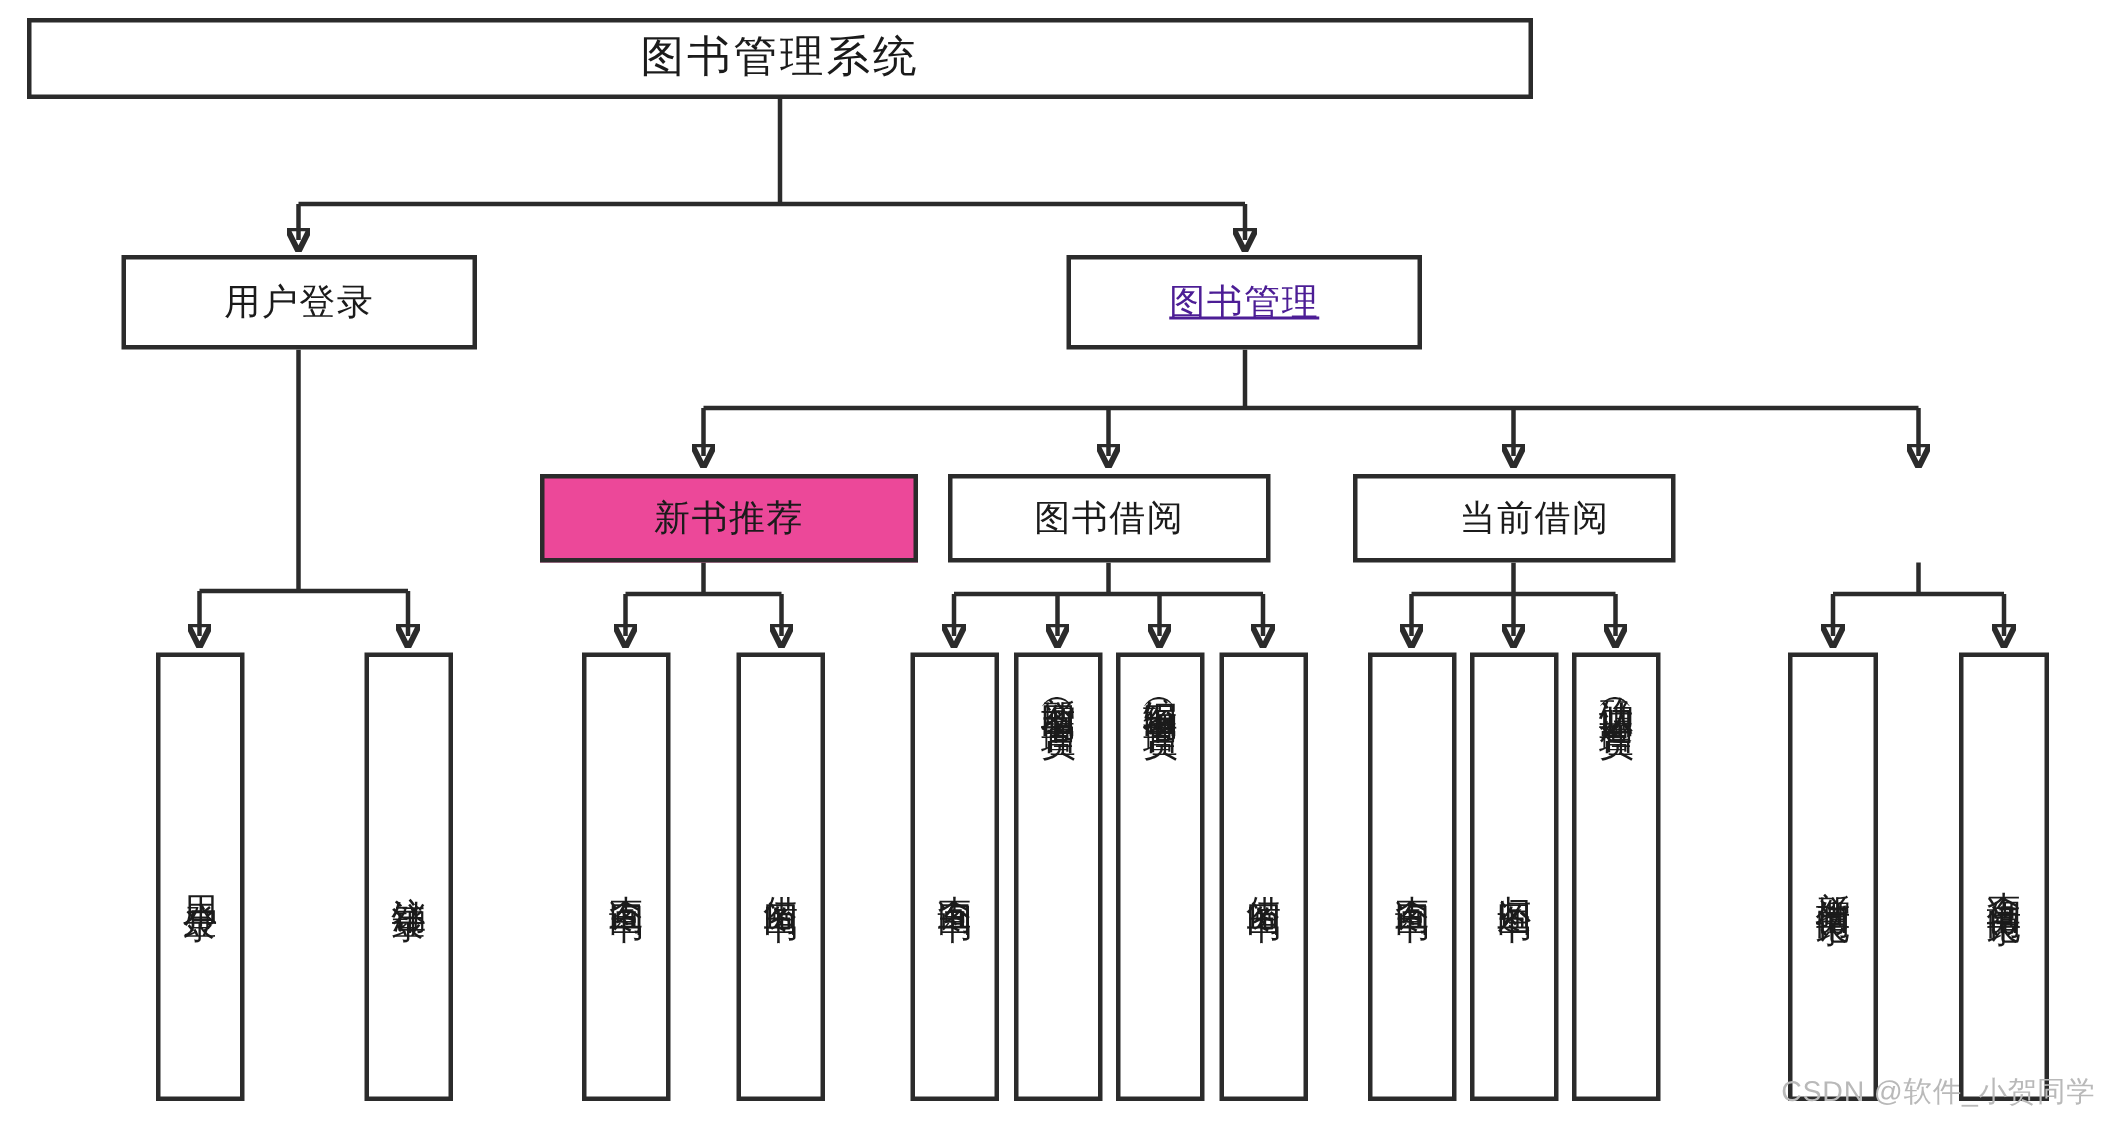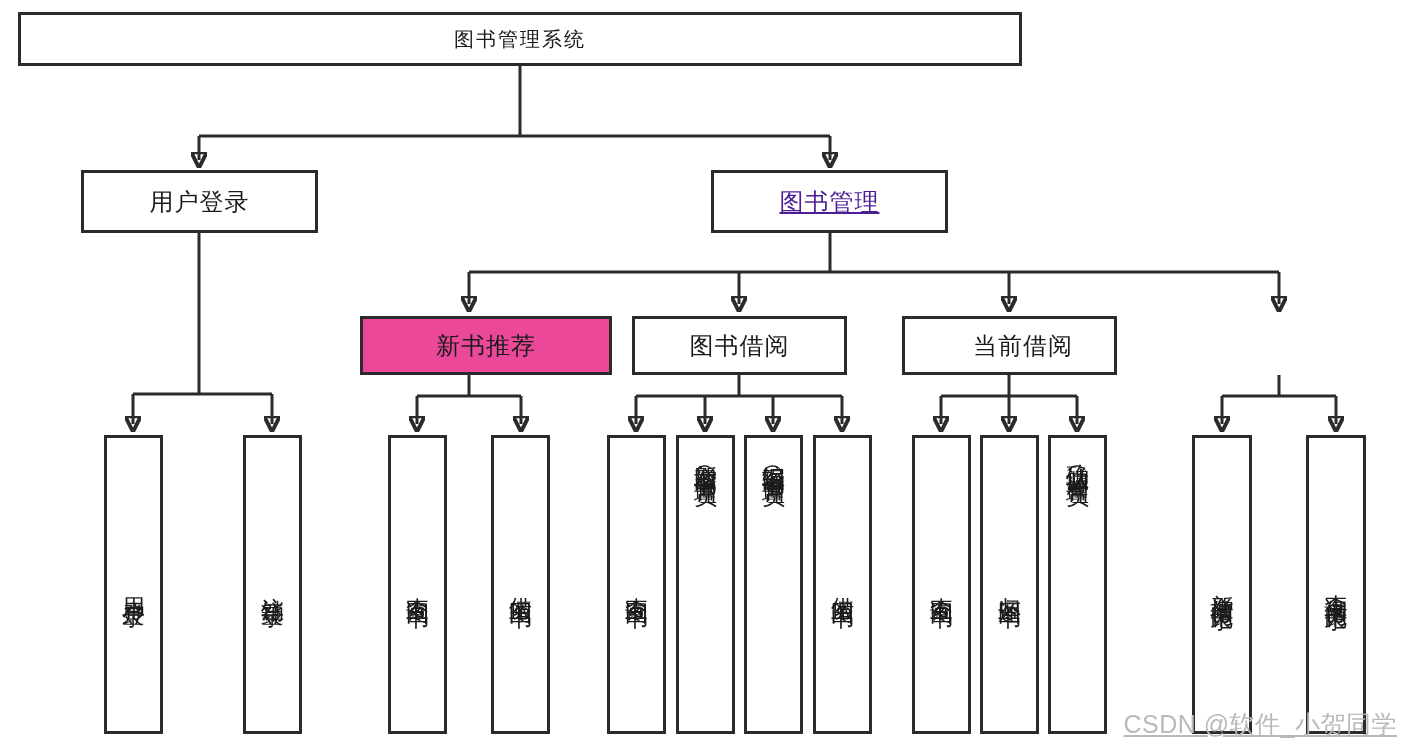--- a/index.html
+++ b/index.html
@@ -48,21 +48,21 @@
     display: block;
     line-height: 1.15;
     white-space: nowrap;
   }
   
   .node.h .label {
     font-size: 24px;
     letter-spacing: 1px;
   }
   .node.root .label {
-    font-size: 20px;
+    font-size: 29px;
     letter-spacing: 2px;
   }
   
   .node.v {
     align-items: flex-start;
     justify-content: center;
     padding-top: 8px;
   }
   .node.v .label {
     writing-mode: vertical-rl;
@@ -75,26 +75,25 @@
   
   .node.v.mid {
     align-items: center;
     padding-top: 0;
   }
   
   #watermark {
     position: absolute;
     right: 8px;
     bottom: 6px;
-    font-size: 25px;
+    font-size: 19px;
     color: #b9b9b9;
     letter-spacing: 0.5px;
     white-space: nowrap;
     user-select: none;
-    text-decoration: underline;
   }
 </style>
 </head>
 <body>
 
 <div id="canvas" style="background: rgb(255, 255, 255);">
 
   <svg id="edges" viewBox="0 0 1405 747" xmlns="http://www.w3.org/2000/svg">
     <defs>
       <marker id="arrow" viewBox="0 0 12 12" refX="6" refY="6" markerWidth="5.2" markerHeight="5.2" orient="auto-start-reverse">

